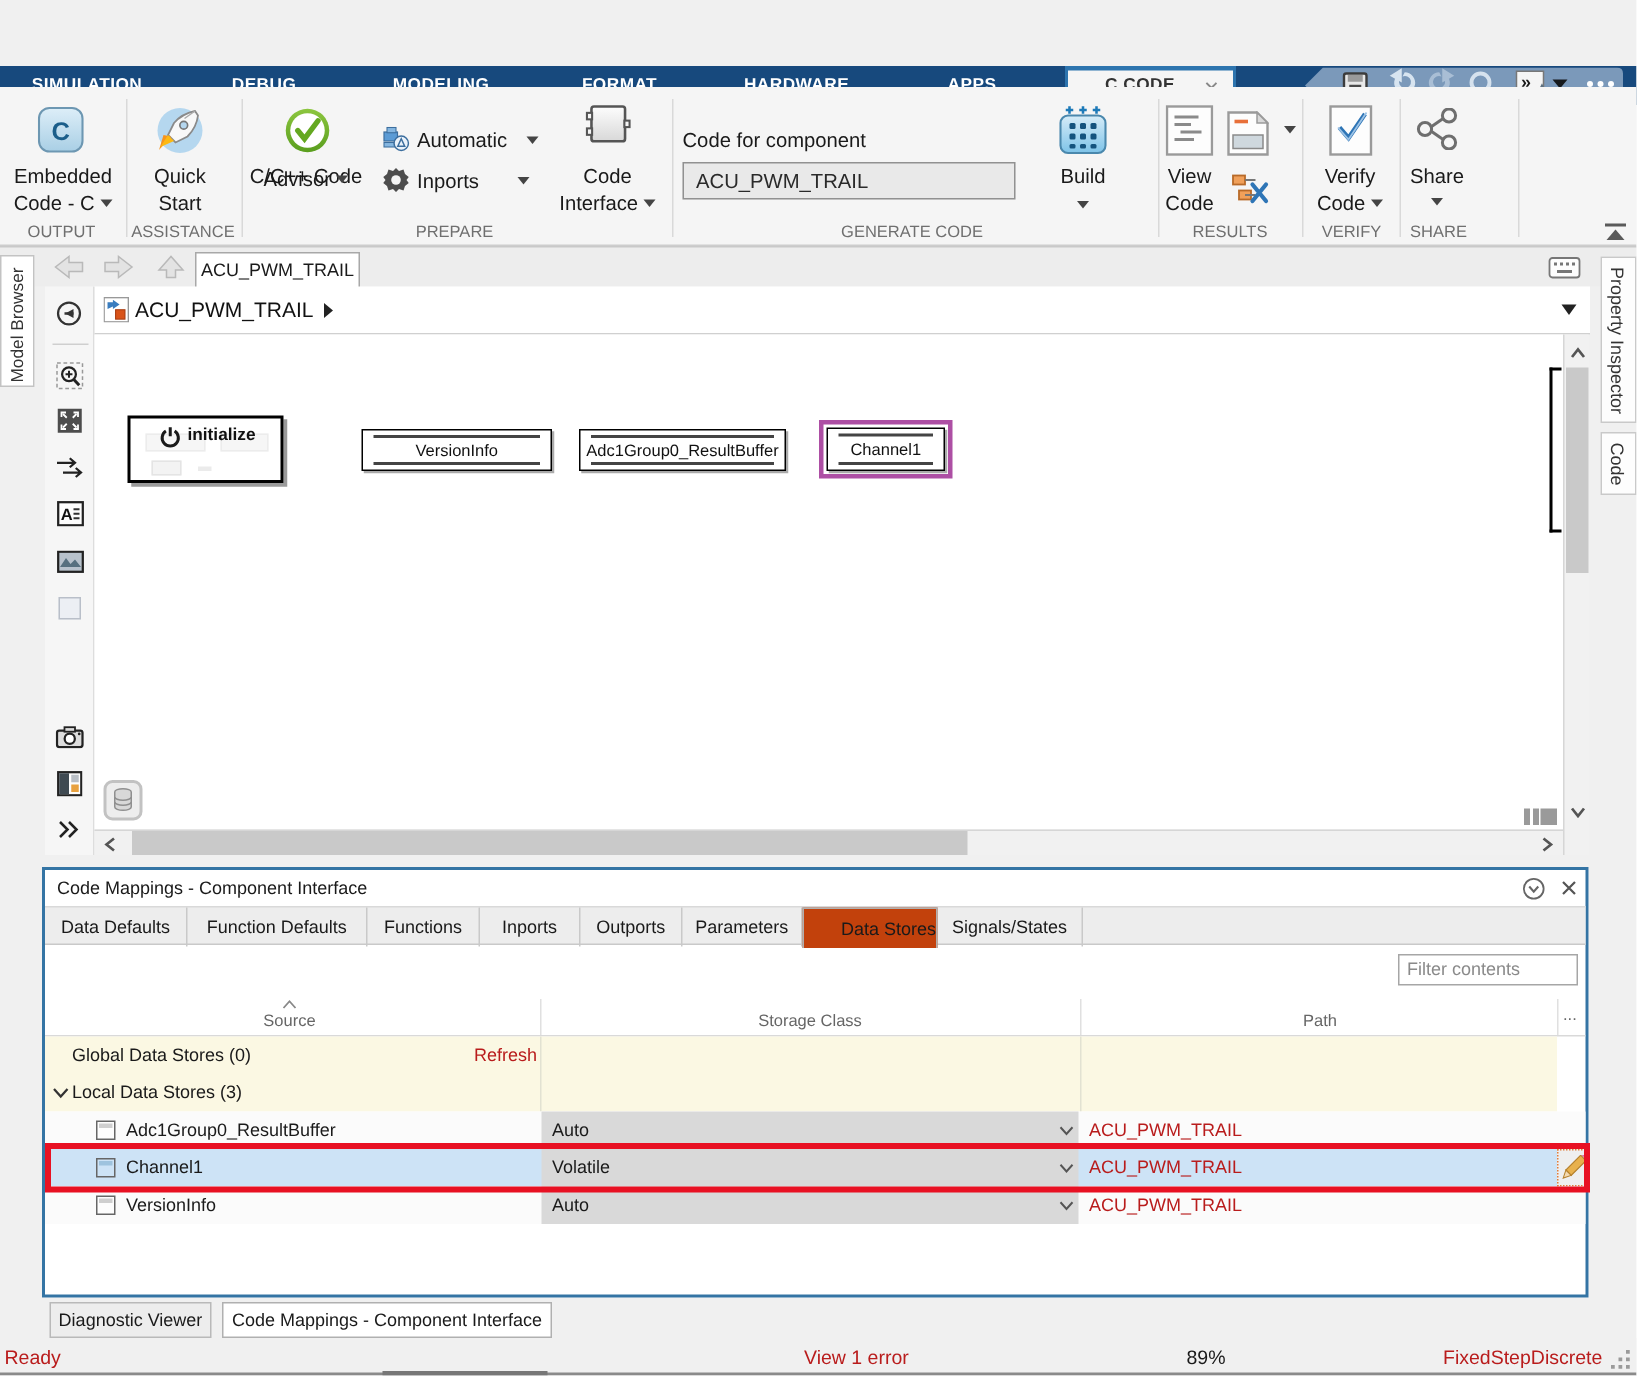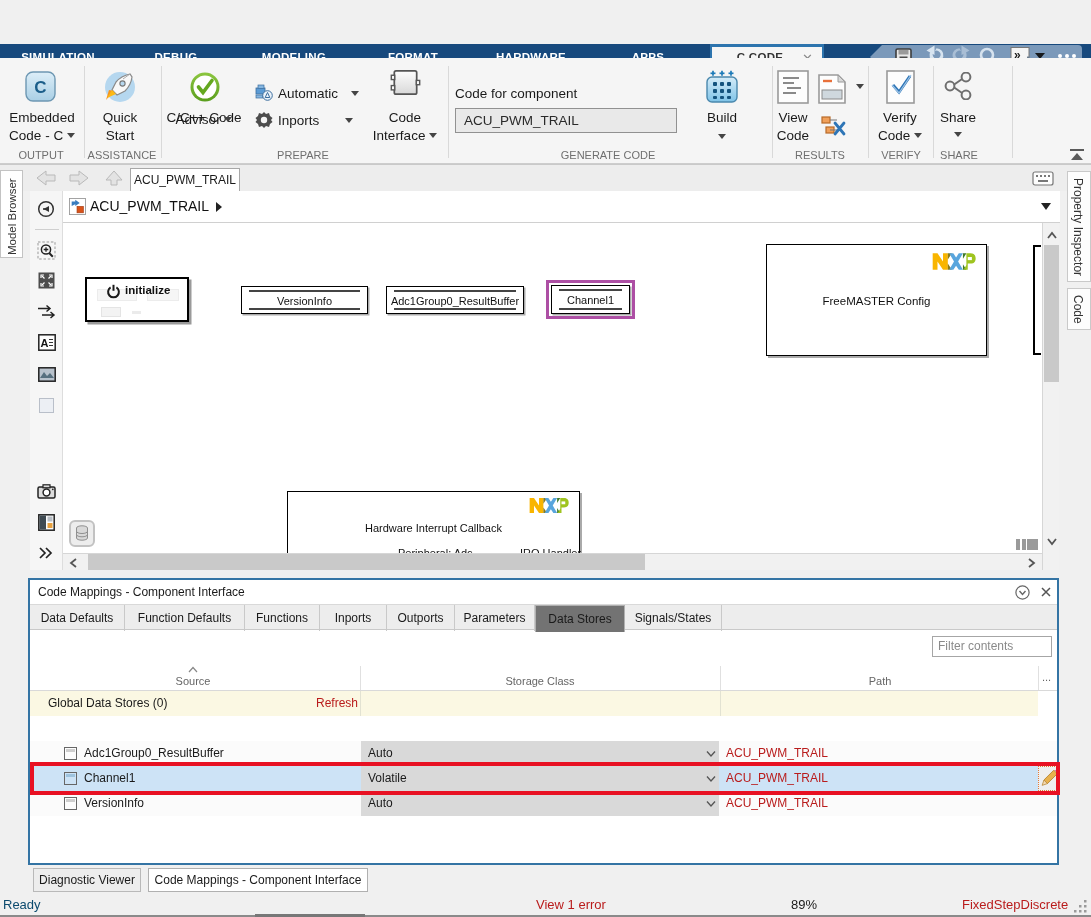--- a/index.html
+++ b/index.html
@@ -62,21 +62,21 @@
   border-left:1px solid #d6d6d6; }
 .blktxt { position:absolute; width:100%; text-align:center; font-size:11px; color:#111; }
 
 
 #panel { left:28px; top:578px; width:1031px; height:287px; background:#fff;
   border:2px solid #3474a4; }
 #ptabs { position:absolute; left:0; top:24px; width:1027px; height:26px;
   background:#ededed; border-top:1px solid #d9d9d9; border-bottom:1px solid #c9c9c9; }
 .ptab { position:absolute; top:0; height:26px; line-height:26px; font-size:12px;
   color:#1a1a1a; text-align:center; border-right:1px solid #c9c9c9; }
-.ptab.active { background:#737373; border:1px solid #b0b0b0; border-bottom:none; height:27px; z-index:5; }
+.ptab.active { background:#c2410c; border:1px solid #b0b0b0; border-bottom:none; height:27px; z-index:5;text-align:right; }
 
 
 #btabs { left:28px; top:866px; width:1063px; height:26px; }
 #statusbar { left:0; top:892px; width:1091px; height:25px; background:#f0f0f0; }
 .link { color:#b91c1c; }
 .dsb { background:#fff; border:1px solid #000; box-shadow:1.5px 1.5px 0 #aaa; }
 .dsl { position:absolute; left:7px; right:7px; height:2px; background:#444; }
 .dsmicon { position:absolute; left:34px; top:6px; width:13px; height:13px;
   border:1.5px solid #666; background:#fdfdfd; }
 .dsmicon i { position:absolute; left:1px; top:1px; right:1px; height:3px;
@@ -412,38 +412,23 @@
     </div>
 
     <div class="abs" style="left:483px;top:57px;width:89px;height:39px;border:3px solid #ad4fa4;background:#fff">
       <div class="abs dsb" style="left:2px;top:2px;width:79px;height:29px;border:1px solid #000">
         <div class="dsl" style="top:3px"></div>
           <div class="dsl" style="bottom:3px"></div>
         <div class="blktxt" style="top:8px">Channel1</div>
       </div>
     </div>
 
-    <div class="abs" style="left:703px;top:21px;width:221px;height:112px;background:#fff;border:1.5px solid #000;box-shadow:2px 2px 0 #aaa">
-      <svg class="abs" style="right:10px;top:7px" width="44" height="19" viewBox="0 0 64 26">
-          <use href="#nxp"></use>
-        </svg>
-      <div class="blktxt" style="top:50px;font-size:11.5px">FreeMASTER Config</div>
-    </div>
 
     <div class="abs" style="left:970px;top:22px;width:8px;height:110px;border:2px solid #000;border-right:none;background:#fff"></div>
 
-    <div class="abs" style="left:224px;top:268px;width:293px;height:70px;background:#fff;border:1.5px solid #000;box-shadow:2px 2px 0 #aaa">
-      <svg class="abs" style="right:10px;top:5px" width="40" height="17" viewBox="0 0 64 26">
-          <use href="#nxp"></use>
-        </svg>
-      <div class="blktxt" style="top:30px">Hardware Interrupt Callback</div>
-      <span class="abs" style="left:110px;top:55px;font-size:11px;color:#111">Peripheral: Adc</span>
-      <span class="abs" style="left:232px;top:55px;font-size:11px;color:#111;white-space:nowrap">IRQ Handler</span>
-
-    </div>
 
     <div class="abs" style="left:6px;top:297px;width:26px;height:27px;background:#ededed;border:2px solid #c2c2c2;border-radius:6px">
       <svg class="abs" style="left:4px;top:3px" width="14" height="16" viewBox="0 0 14 16">
         <g fill="#d8d8d8" stroke="#8f8f8f" stroke-width="1">
           <ellipse cx="7" cy="3" rx="5.5" ry="2.2"></ellipse>
           <path d="M1.5,3 L1.5,13 A5.5,2.2 0 0 0 12.5,13 L12.5,3"></path>
           <path d="M1.5,6.3 A5.5,2.2 0 0 0 12.5,6.3 M1.5,9.6 A5.5,2.2 0 0 0 12.5,9.6" fill="none"></path>
         </g>
       </svg>
     </div>
@@ -512,20 +497,29 @@
       <div class="abs" style="left:690px;top:4px;width:1px;height:24px;background:#e0e0e0"></div>
       <div class="abs" style="left:1008px;top:4px;width:1px;height:24px;background:#e0e0e0"></div>
     </div>
 
     <div class="prow" style="top:111px">
       <div class="pcell ylw" style="left:0;width:1008px"></div>
       <div class="colline" style="left:330px"></div>
         <div class="colline" style="left:690px"></div>
       <span class="pcell" style="left:18px">Global Data Stores (0)</span>
       <span class="pcell link" style="left:258px;width:70px;text-align:right">Refresh</span>
+    </div>
+    <div class="prow" style="top:136px">
+      <div class="pcell ylw" style="left:0;width:1008px"></div>
+      <div class="colline" style="left:330px"></div>
+        <div class="colline" style="left:690px"></div>
+      <svg class="abs" style="left:5px;top:8px" width="11" height="9" viewBox="0 0 11 9">
+          <path d="M1,2 L5.5,7 L10,2" fill="none" stroke="#333" stroke-width="1.5"></path>
+        </svg>
+      <span class="pcell" style="left:18px">Local Data Stores (3)</span>
     </div>
     <div class="prow" style="top:161px;background:#fbfbfb">
       <div class="dsmicon">
           <i></i>
         </div>
       <span class="pcell" style="left:54px">Adc1Group0_ResultBuffer</span>
       <div class="pcell" style="left:331px;width:358px;background:#d9d9d9;padding-left:7px">Auto</div>
       <svg class="abs" style="left:676px;top:9px" width="10" height="8" viewBox="0 0 10 8">
           <path d="M1,1.5 L5,6 L9,1.5" fill="none" stroke="#555" stroke-width="1.3"></path>
         </svg>
@@ -564,21 +558,21 @@
       <span class="pcell link" style="left:696px">ACU_PWM_TRAIL</span>
     </div>
   </div>
 
   <div class="abs" style="left:30px;top:762px;width:1030px;height:33px;border:4px solid #e81123;z-index:30"></div>
   <div class="abs" id="btabs">
     <div class="abs" style="left:5px;top:2px;width:108px;height:24px;background:#ededed;border:1px solid #b9b9b9;font-size:12px;color:#1a1a1a;text-align:center;line-height:22px">Diagnostic Viewer</div>
     <div class="abs" style="left:120px;top:2px;width:220px;height:24px;background:#fff;border:1px solid #b0b0b0;font-size:12px;color:#1a1a1a;text-align:center;line-height:22px">Code Mappings - Component Interface</div>
   </div>
   <div class="abs" id="statusbar">
-    <span class="abs" style="left:3px;top:5px;font-size:13px;color:#0c4a6e">Ready</span>
+    <span class="abs" style="left:3px;top:5px;font-size:13px;color:#b91c1c">Ready</span>
     <span class="abs link" style="left:536px;top:5px;font-size:13px">View 1 error</span>
     <span class="abs" style="left:791px;top:5px;font-size:13px;color:#1a1a1a">89%</span>
     <span class="abs link" style="left:962px;top:5px;font-size:13px">FixedStepDiscrete</span>
     <svg class="abs" style="left:1072px;top:6px" width="16" height="16" viewBox="0 0 16 16">
       <g fill="#9a9a9a">
         <rect x="12" y="2" width="2.5" height="2.5"></rect>
           <rect x="12" y="7" width="2.5" height="2.5"></rect>
           <rect x="12" y="12" width="2.5" height="2.5"></rect>
         <rect x="7" y="7" width="2.5" height="2.5"></rect>
           <rect x="7" y="12" width="2.5" height="2.5"></rect>

